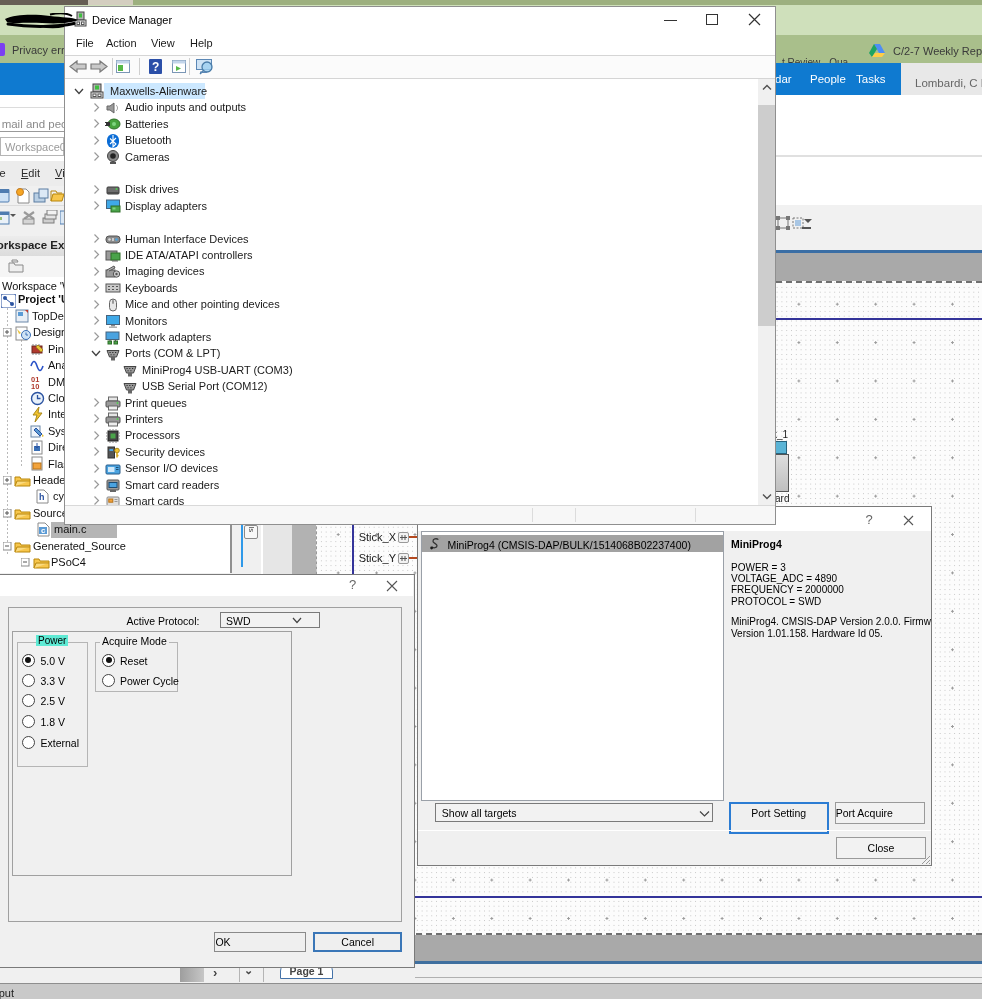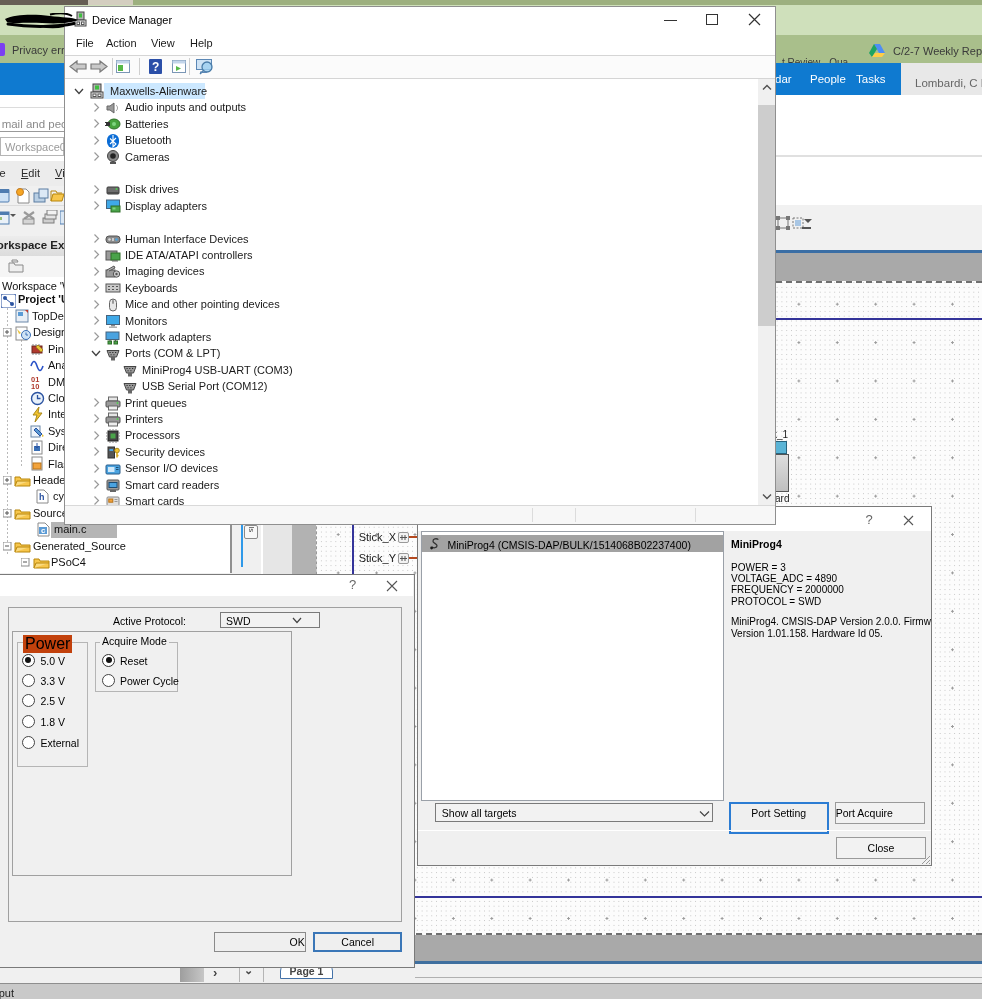--- a/index.html
+++ b/index.html
@@ -665,52 +665,52 @@
  <div class="a" style="left:630px;top:501px;width:1px;height:14px;background:#dcdcdc"></div>
 </div>
 
 <div class="a" style="left:-20px;top:574px;width:435px;height:393.5px;background:#f0f0f0;border:1px solid #7a7a7a;border-left:none">
  <div class="a" style="left:0;top:0;width:433px;height:21px;background:#fff"></div>
  <div class="a tx" style="left:369px;top:2px;font-size:13px;color:#666">?</div>
  <svg class="a" style="left:406px;top:5px" width="12" height="12">
         <path d="M1,1 L11,11 M11,1 L1,11" stroke="#555" stroke-width="1.1"></path>
       </svg>
  <div class="a" style="left:28px;top:31.5px;width:394px;height:315.5px;border:1px solid #a0a0a0"></div>
- <div class="a" style="left:133px;top:39.5px;width:100px;font-size:10.5px;color:#000;text-align:left">Active Protocol:</div>
+ <div class="a" style="left:133px;top:39.5px;width:100px;font-size:10.5px;color:#000;text-align:center">Active Protocol:</div>
  <div class="a" style="left:240px;top:37px;width:100px;height:15.5px;background:#f2f2f2;border:1px solid #7a7a7a">
   <div class="a tx" style="left:5px;top:1.5px;font-size:10.5px;color:#000">SWD</div>
   <svg class="a" style="left:71px;top:4px" width="10" height="7">
           <path d="M1,1 L5,5.5 L9,1" stroke="#444" fill="none" stroke-width="1.2"></path>
         </svg>
  </div>
  <div class="a" style="left:32px;top:56px;width:279.5px;height:245px;border:1px solid #a0a0a0"></div>
 
  <div class="a" style="left:37px;top:67px;width:71px;height:125px;border:1px solid #b5b5b5"></div>
- <div class="a tx" style="left:43px;top:60px;font-size:16px;color:#000;background:#c2410c;padding:0 2px">Power</div>
+ <div class="a tx" style="left:56px;top:60px;font-size:10px;color:#000;background:#5eead4;padding:0 2px">Power</div>
  <div class="a" style="left:41.5px;top:78.5px;width:13px;height:13px;border-radius:50%;border:1.5px solid #333;background:#fff"></div>
  <div class="a" style="left:45px;top:82px;width:6px;height:6px;border-radius:50%;background:#111"></div>
  <div class="a tx" style="left:60.5px;top:79.5px;font-size:10.5px;color:#000">5.0 V</div>
  <div class="a" style="left:41.5px;top:98.5px;width:13px;height:13px;border-radius:50%;border:1px solid #444;background:#fff"></div>
  <div class="a tx" style="left:60.5px;top:99.5px;font-size:10.5px;color:#000">3.3 V</div>
  <div class="a" style="left:41.5px;top:119px;width:13px;height:13px;border-radius:50%;border:1px solid #444;background:#fff"></div>
  <div class="a tx" style="left:60.5px;top:120.0px;font-size:10.5px;color:#000">2.5 V</div>
  <div class="a" style="left:41.5px;top:140px;width:13px;height:13px;border-radius:50%;border:1px solid #444;background:#fff"></div>
  <div class="a tx" style="left:60.5px;top:141.0px;font-size:10.5px;color:#000">1.8 V</div>
  <div class="a" style="left:41.5px;top:160.5px;width:13px;height:13px;border-radius:50%;border:1px solid #444;background:#fff"></div>
  <div class="a tx" style="left:60.5px;top:161.5px;font-size:10.5px;color:#000">External</div>
 
  <div class="a" style="left:115px;top:67px;width:83.4px;height:49.5px;border:1px solid #b5b5b5"></div>
  <div class="a tx" style="left:120px;top:60px;font-size:10.5px;color:#000;background:#f0f0f0;padding:0 2px">Acquire Mode</div>
  <div class="a" style="left:122px;top:78.5px;width:13px;height:13px;border-radius:50%;border:1.5px solid #333;background:#fff"></div>
  <div class="a" style="left:125.5px;top:82px;width:6px;height:6px;border-radius:50%;background:#111"></div>
  <div class="a tx" style="left:140px;top:79.5px;font-size:10.5px;color:#000">Reset</div>
  <div class="a" style="left:122px;top:98.5px;width:13px;height:13px;border-radius:50%;border:1px solid #444;background:#fff"></div>
  <div class="a tx" style="left:140px;top:99.5px;font-size:10.5px;color:#000">Power Cycle</div>
 
- <div class="a" style="left:234.4px;top:357px;width:91.4px;height:20.3px;background:#efefef;border:1px solid #8a8a8a;text-align:right;font-size:10.5px;color:#000;line-height:19px">OK</div>
+ <div class="a" style="left:234.4px;top:357px;width:91.4px;height:20.3px;background:#efefef;border:1px solid #8a8a8a;text-align:left;font-size:10.5px;color:#000;line-height:19px">OK</div>
  <div class="a" style="left:333px;top:357px;width:89.4px;height:20.3px;background:#efefef;border:2px solid #3a76b7;text-align:center;font-size:10.5px;color:#000;line-height:17px">Cancel</div>
 </div>
 
 <svg class="a" style="left:0;top:13px" width="130" height="22" viewBox="0 0 130 22">
       <path d="M5,6 C15,1 35,1 50,3 C62,4.5 72,4 78,7 C72,10 58,11 42,10 C26,9 12,11 7,9 Z" fill="#000"></path>
       <path d="M8,11 C30,14.5 58,14 74,10.5" stroke="#000" stroke-width="3" fill="none" stroke-linecap="round"></path>
       <path d="M40,13 C50,15 58,14.5 64,13" stroke="#000" stroke-width="2" fill="none"></path>
       <path d="M50,1.5 C60,-0.5 68,0.5 72,3" stroke="#000" stroke-width="2" fill="none"></path>
     </svg>
 </div>

